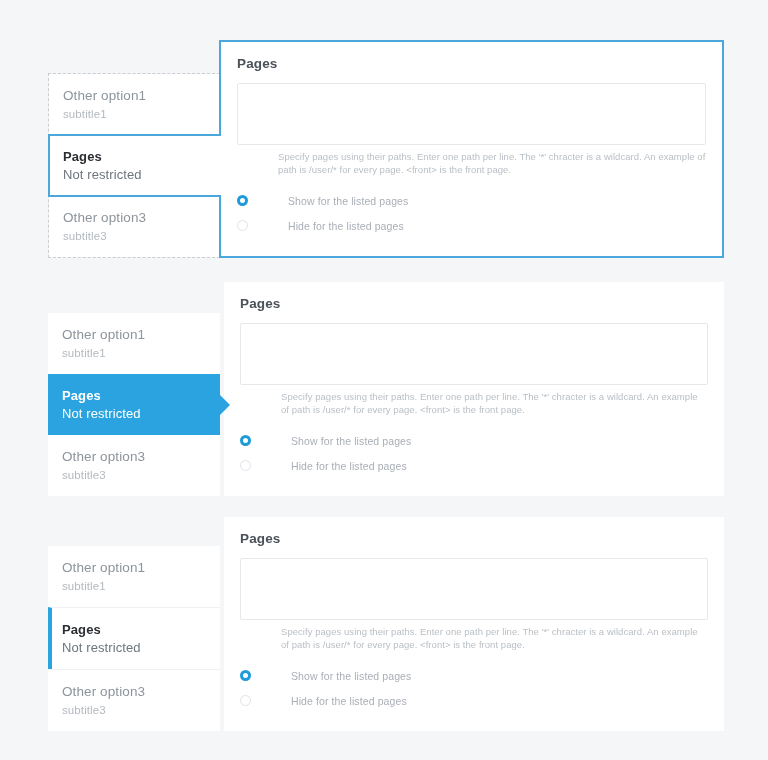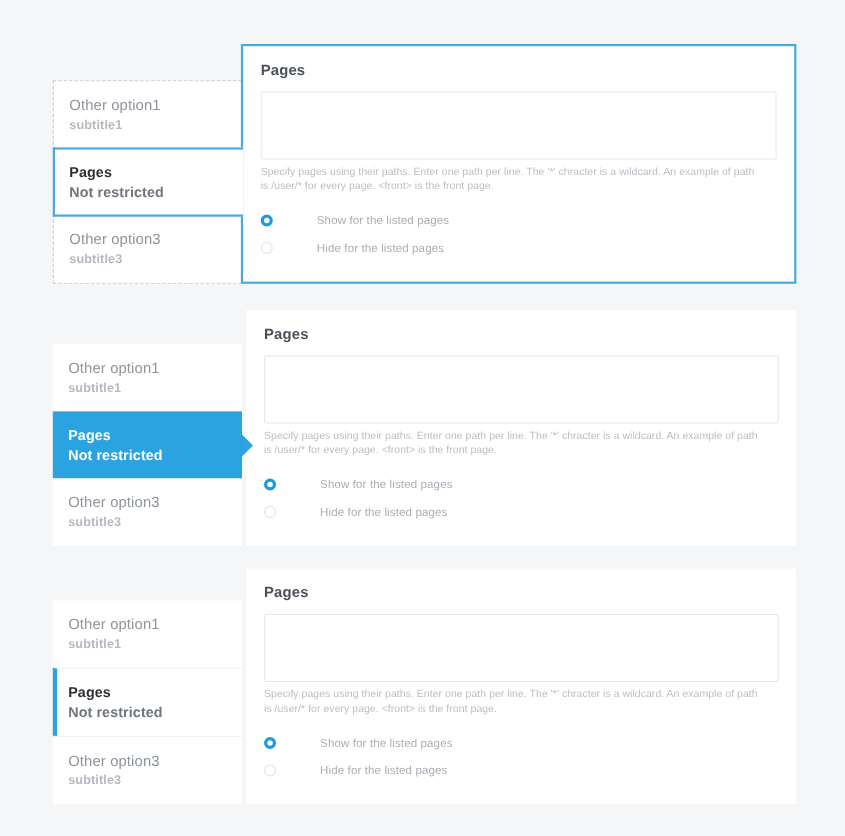--- a/index.html
+++ b/index.html
@@ -37,21 +37,20 @@
     color: #8d949b;
     line-height: 18px;
     letter-spacing: 0.1px;
   }
   .vtab-sub {
     font-size: 11.5px;
     color: #b4bac0;
     line-height: 16px;
     margin-top: 1px;
     letter-spacing: 0.1px;
-    font-weight: bold;
   }
   .vtab.selected .vtab-title {
     color: #2b2f33;
     font-weight: bold;
     font-size: 13px;
   }
   .vtab.selected .vtab-sub {
     color: #6e757c;
     font-size: 13px;
   }
@@ -83,20 +82,21 @@
     outline: none;
     display: block;
   }
   .help-text {
     font-size: 9.5px;
     color: #b9bfc5;
     line-height: 13px;
     margin-top: 5px;
     letter-spacing: 0.05px;
     max-width: 452px;
+    margin-left: 41px;
   }
   .radio-group { margin-top: 14px; }
   .radio-row {
     display: flex;
     align-items: center;
     height: 21px;
     margin-bottom: 4px;
   }
   .radio-mark {
     width: 11px; height: 11px;

